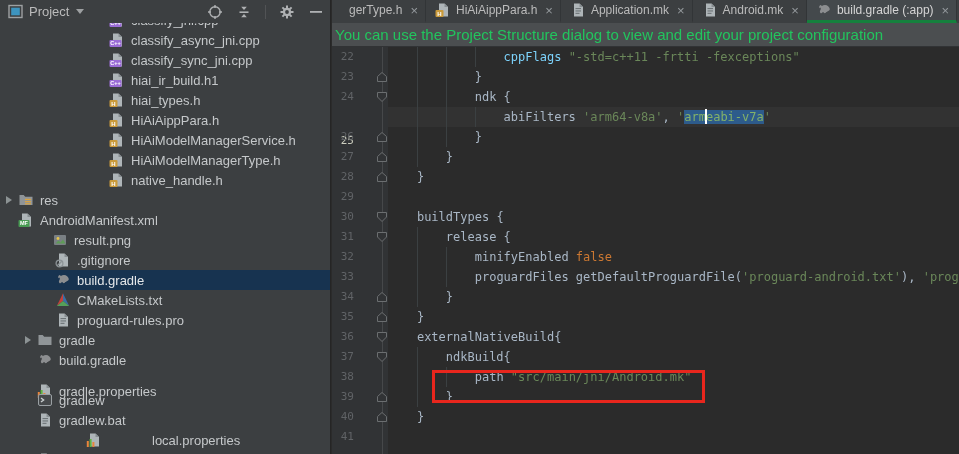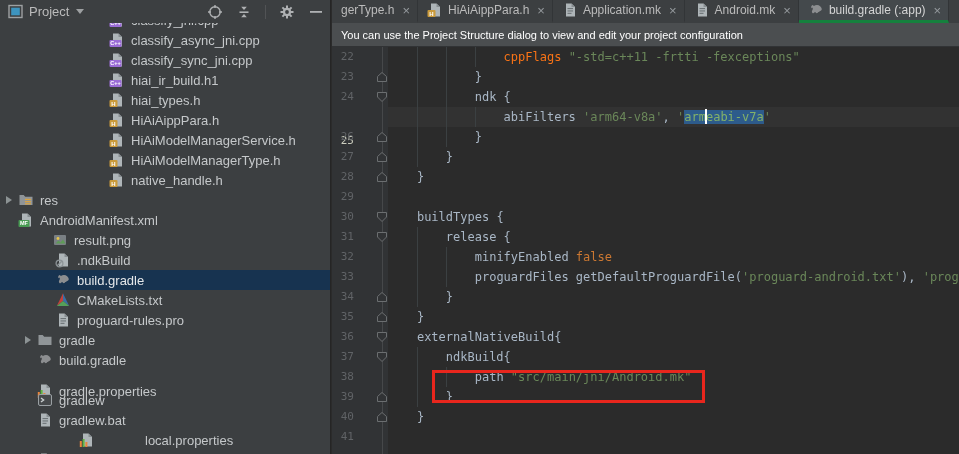--- a/index.html
+++ b/index.html
@@ -28,45 +28,45 @@
                  border-left:6px solid #8C9394; }
   .ticon { width:16px; height:16px; flex:none; display:flex; align-items:center; justify-content:center; }
   .tlabel { margin-left:6px; }
 
   
   #tabs { position:absolute; left:332px; top:0; right:0; height:23px; background:#3C3F41;
           display:flex; align-items:stretch; overflow:hidden; }
   .tab { display:flex; align-items:center; gap:5px; padding:0 7px 0 9px; font-size:12px;
          color:#BBBBBB; border-right:1px solid #323537; border-bottom:3px solid transparent;
          cursor:pointer; white-space:nowrap; }
-  .tab.clipped { padding-left:9px; }
+  .tab.clipped { padding-left:9px;margin-left:8px; }
   .tab.active { background:#44494C; border-bottom:3px solid #15803d; color:#D4D4D4; }
   .tab .x { color:#959A9E; font-size:13px; line-height:1; margin-left:3px; cursor:pointer; }
 
   
   #banner { position:absolute; left:332px; top:23px; right:0; height:24px; background:#4B4E50;
-            color:#ffffff; font-size:11px; line-height:24px; padding-left:9px;
+            color:#22c55e; font-size:15px; line-height:24px; padding-left:3px;
             border-bottom:1px solid #313335; white-space:nowrap; overflow:hidden; }
 
   
   #editor { position:absolute; left:332px; top:47px; right:0; bottom:0; background:#2B2B2B; overflow:hidden; }
   #gutter-bg { position:absolute; left:0; top:0; width:56px; height:100%; background:#313335; }
   #fold-line { position:absolute; left:50px; top:0; width:1px; height:100%; background:#46484A; }
   .line { position:relative; height:20px; display:flex; }
   .gut { width:56px; flex:none; position:relative; z-index:2; }
   .gut .num { position:absolute; left:0; top:0; width:22px; text-align:right; color:#606366;
               font:11px "DejaVu Sans Mono", monospace; line-height:20px; }
   .line.caret-line .gut { background:#323435;margin-top:24px; }
   .line.caret-line .num { color:#CBCDBE; }
   .gut svg { position:absolute; left:44px; top:4px; }
   .src { flex:1; position:relative; white-space:pre; font:12px "DejaVu Sans Mono", monospace;
          line-height:20px; color:#A9B7C6; z-index:1; cursor:text; }
   .line.caret-line .src { background:#323232; }
   .guide { position:absolute; top:0; width:1px; height:20px; background:#3B4042; }
-  .s { color:#6A8759; } .k { color:#CC7832; } .p { color:#f97316; } .d { color:#A9B7C6; }
+  .s { color:#6A8759; } .k { color:#CC7832; } .p { color:#7dd3fc; } .d { color:#A9B7C6; }
   .ss { background:#2D5B8B; color:#83B169; }
   .caret-bar { display:inline-block; width:2px; height:15px; background:#FFFFFF;
                vertical-align:middle; margin:0 -1px; transform:translateY(-1px); }
   #red-box { position:absolute; left:100px; top:323px; width:273px; height:33px;
              border:3px solid #E8261D; z-index:6; }
 </style>
 </head>
 <body>
 
 <div id="left-panel">
@@ -219,21 +219,21 @@
       <div class="trow" style="top: 250px; padding-left: 37px;">
         <span class="tarrow"></span>
         <span class="ticon">
           <svg width="16" height="16" viewBox="0 0 16 16">
             <path d="M4 1.5h5.5L13 5v9.5H4z" fill="#AEB5B8"></path>
             <path d="M9.5 1.5L13 5H9.5z" fill="#878E91"></path>
             <circle cx="4.5" cy="11.5" r="3.4" fill="none" stroke="#8C9396" stroke-width="1.3"></circle>
             <path d="M2.2 13.8l4.6-4.6" stroke="#8C9396" stroke-width="1.3"></path>
           </svg>
         </span>
-        <span class="tlabel">.ndkBuild</span>
+        <span class="tlabel">.gitignore</span>
       </div>
       <div class="trow sel" style="top: 270px; padding-left: 37px;">
         <span class="tarrow"></span>
         <span class="ticon">
           <svg width="16" height="16" viewBox="0 0 16 16">
             <path fill="#8C8E90" d="M13.8 7.1C13.4 4.8 11.4 3 9 3c-1.2 0-2.3.4-3.1 1.1L4.8 3c-.9.2-1.6 1-1.6 2 0 .5.2 1 .5 1.3l.9-.7c.1.3.2.7.2 1 0 1.5-.9 1.9-.9 3.2 0 .8.6 1.5 1.4 1.5.7 0 1.3-.5 1.4-1.2h.7c.1.7.7 1.2 1.4 1.2s1.3-.5 1.4-1.2h.6c.3 0 .5-.2.5-.5V9.4c1.4-.1 2.6-1.1 2.5-2.3z"></path>
           </svg>
         </span>
         <span class="tlabel">build.gradle</span>
       </div>
@@ -310,21 +310,21 @@
           <svg width="16" height="16" viewBox="0 0 16 16">
             <path d="M4 1.5h5.5L13 5v9.5H4z" fill="#AEB5B8"></path>
             <path d="M9.5 1.5L13 5H9.5z" fill="#878E91"></path>
             <rect x="5.5" y="6" width="5.5" height="1.1" fill="#6D7477"></rect>
             <rect x="5.5" y="8.4" width="5.5" height="1.1" fill="#6D7477"></rect>
             <rect x="5.5" y="10.8" width="4" height="1.1" fill="#6D7477"></rect>
           </svg>
         </span>
         <span class="tlabel">gradlew.bat</span>
       </div>
-      <div class="trow" style="top: 430px; padding-left: 17px; gap: 44px;">
+      <div class="trow" style="top: 430px; padding-left: 24px; gap: 44px;">
         <span class="tarrow"></span>
         <span class="ticon">
           <svg width="16" height="16" viewBox="0 0 16 16">
             <path d="M4 1.5h5.5L13 5v9.5H4z" fill="#AEB5B8"></path>
             <path d="M9.5 1.5L13 5H9.5z" fill="#878E91"></path>
             <rect x="0.8" y="9" width="2" height="6" fill="#E8853C"></rect>
             <rect x="3.6" y="7" width="2" height="8" fill="#62B543"></rect>
             <rect x="6.4" y="10" width="2" height="5" fill="#E8853C"></rect>
           </svg>
         </span>

